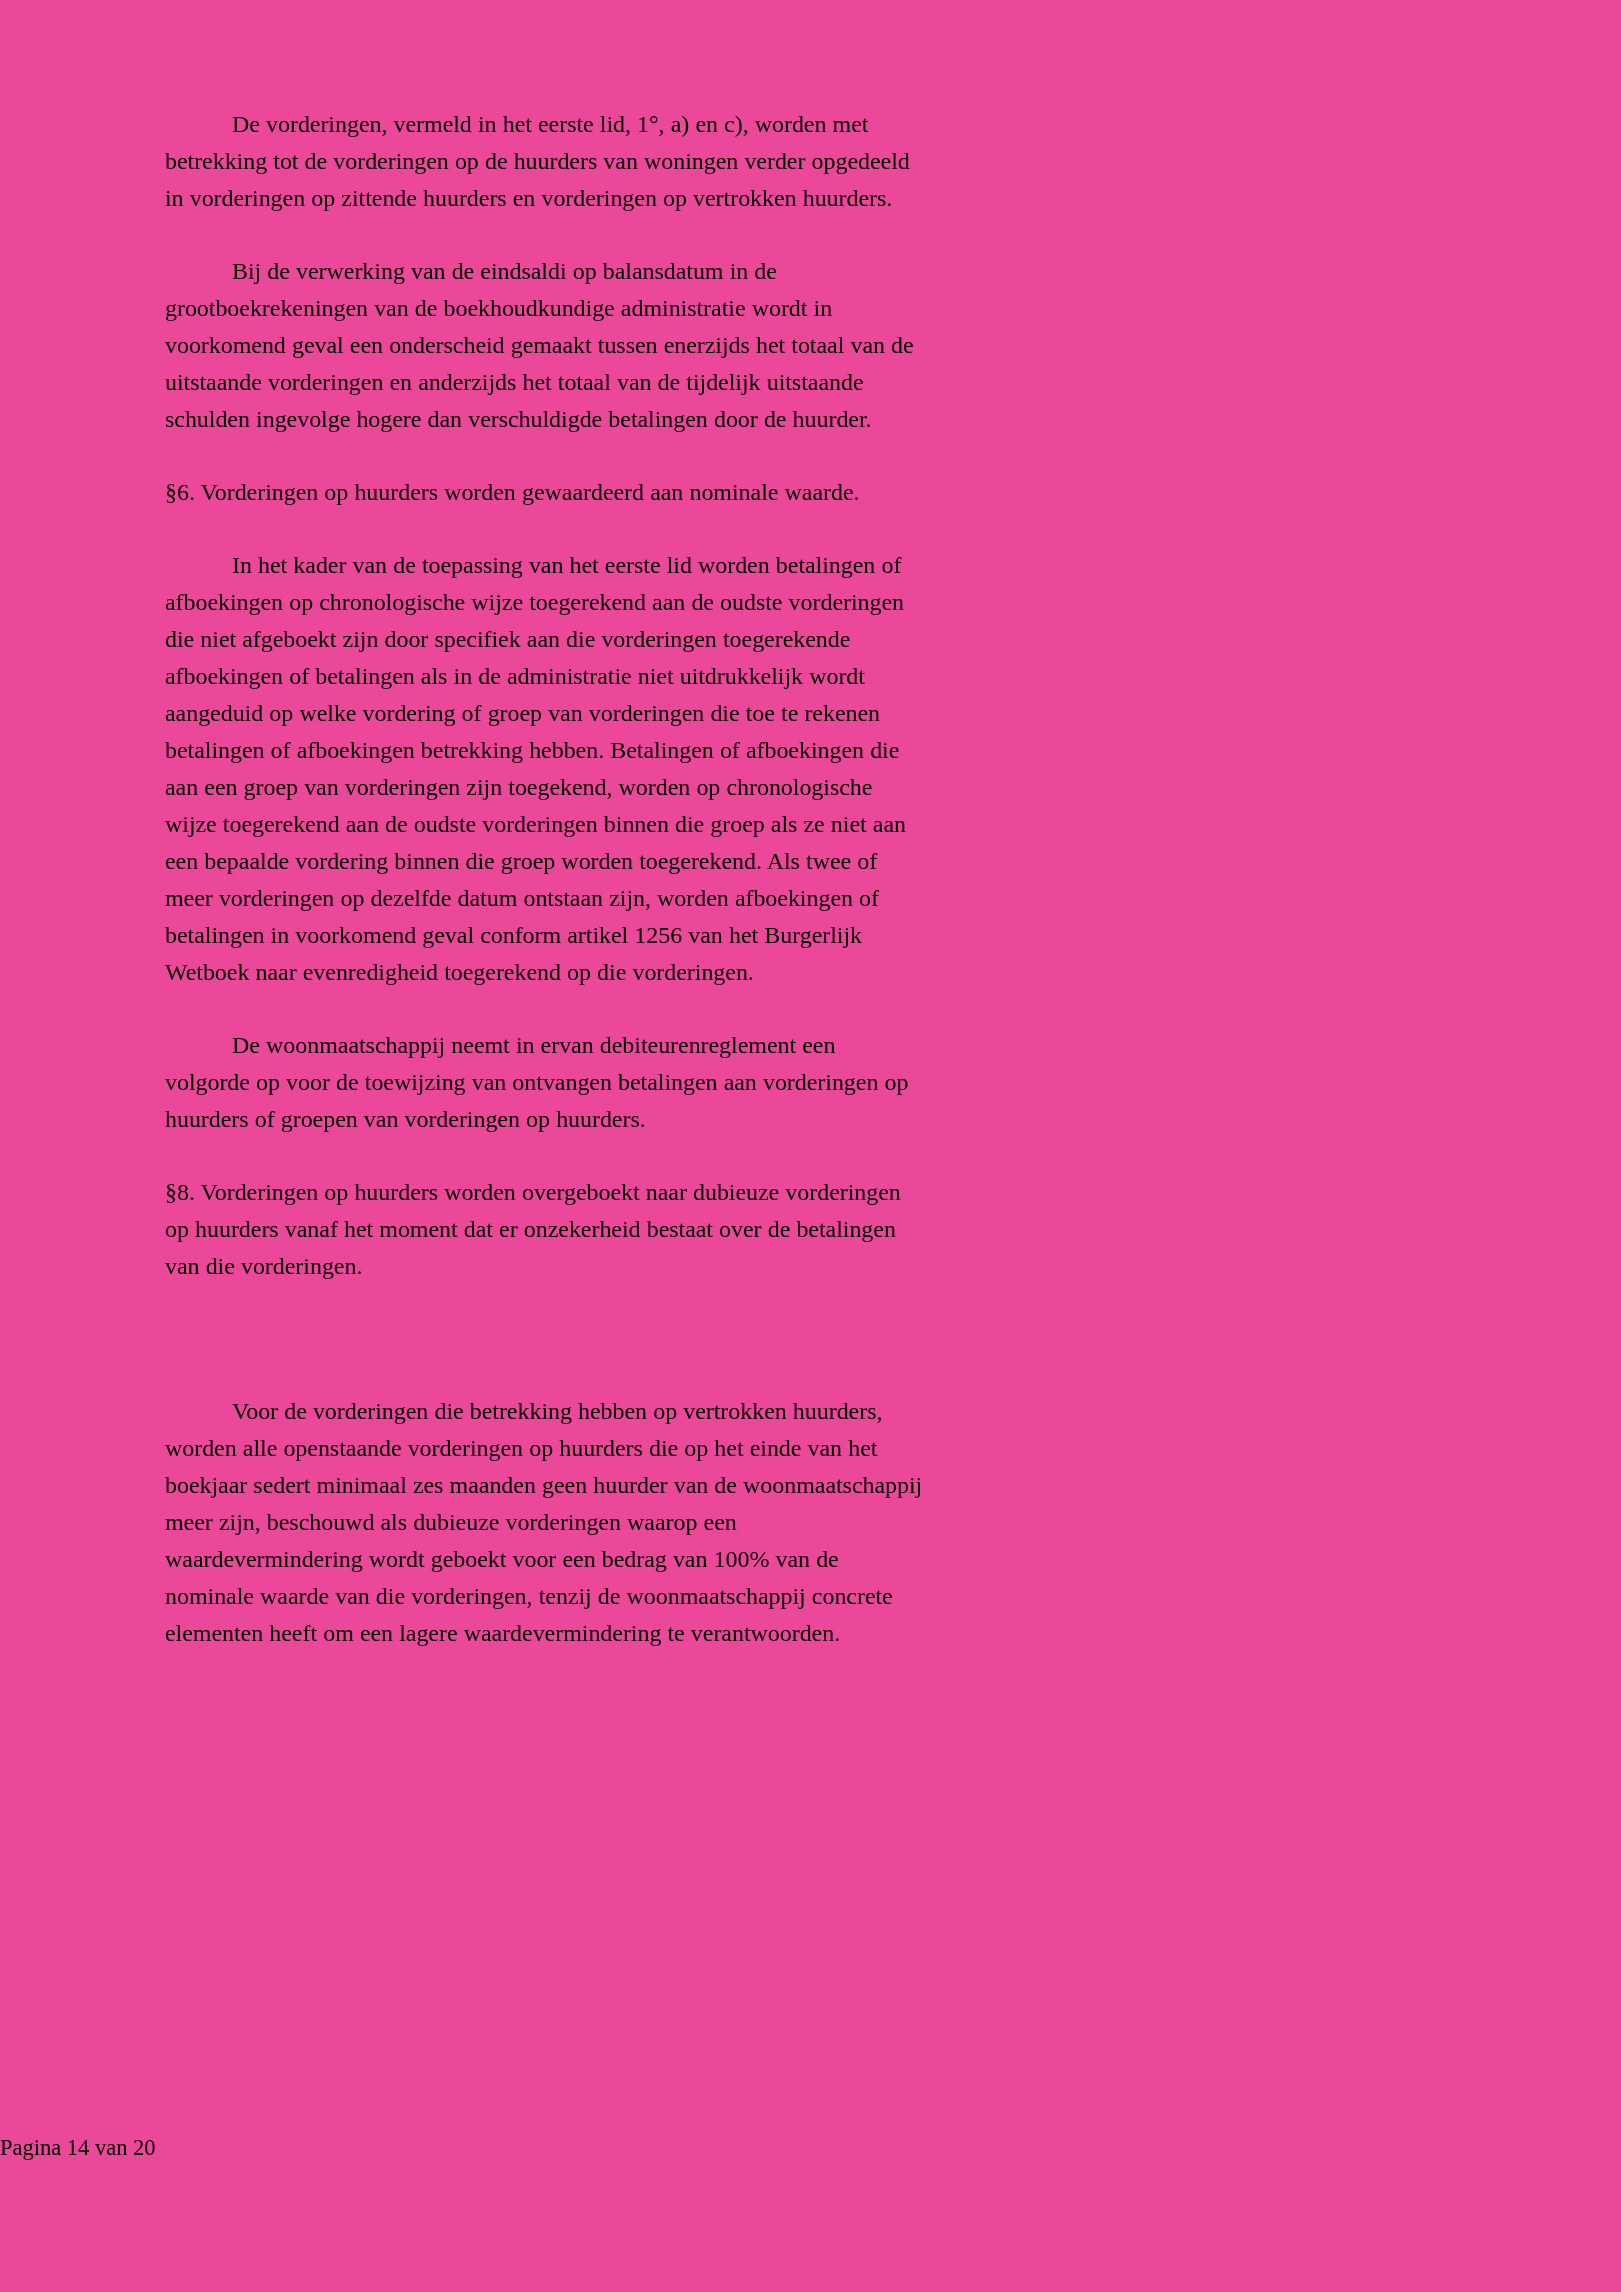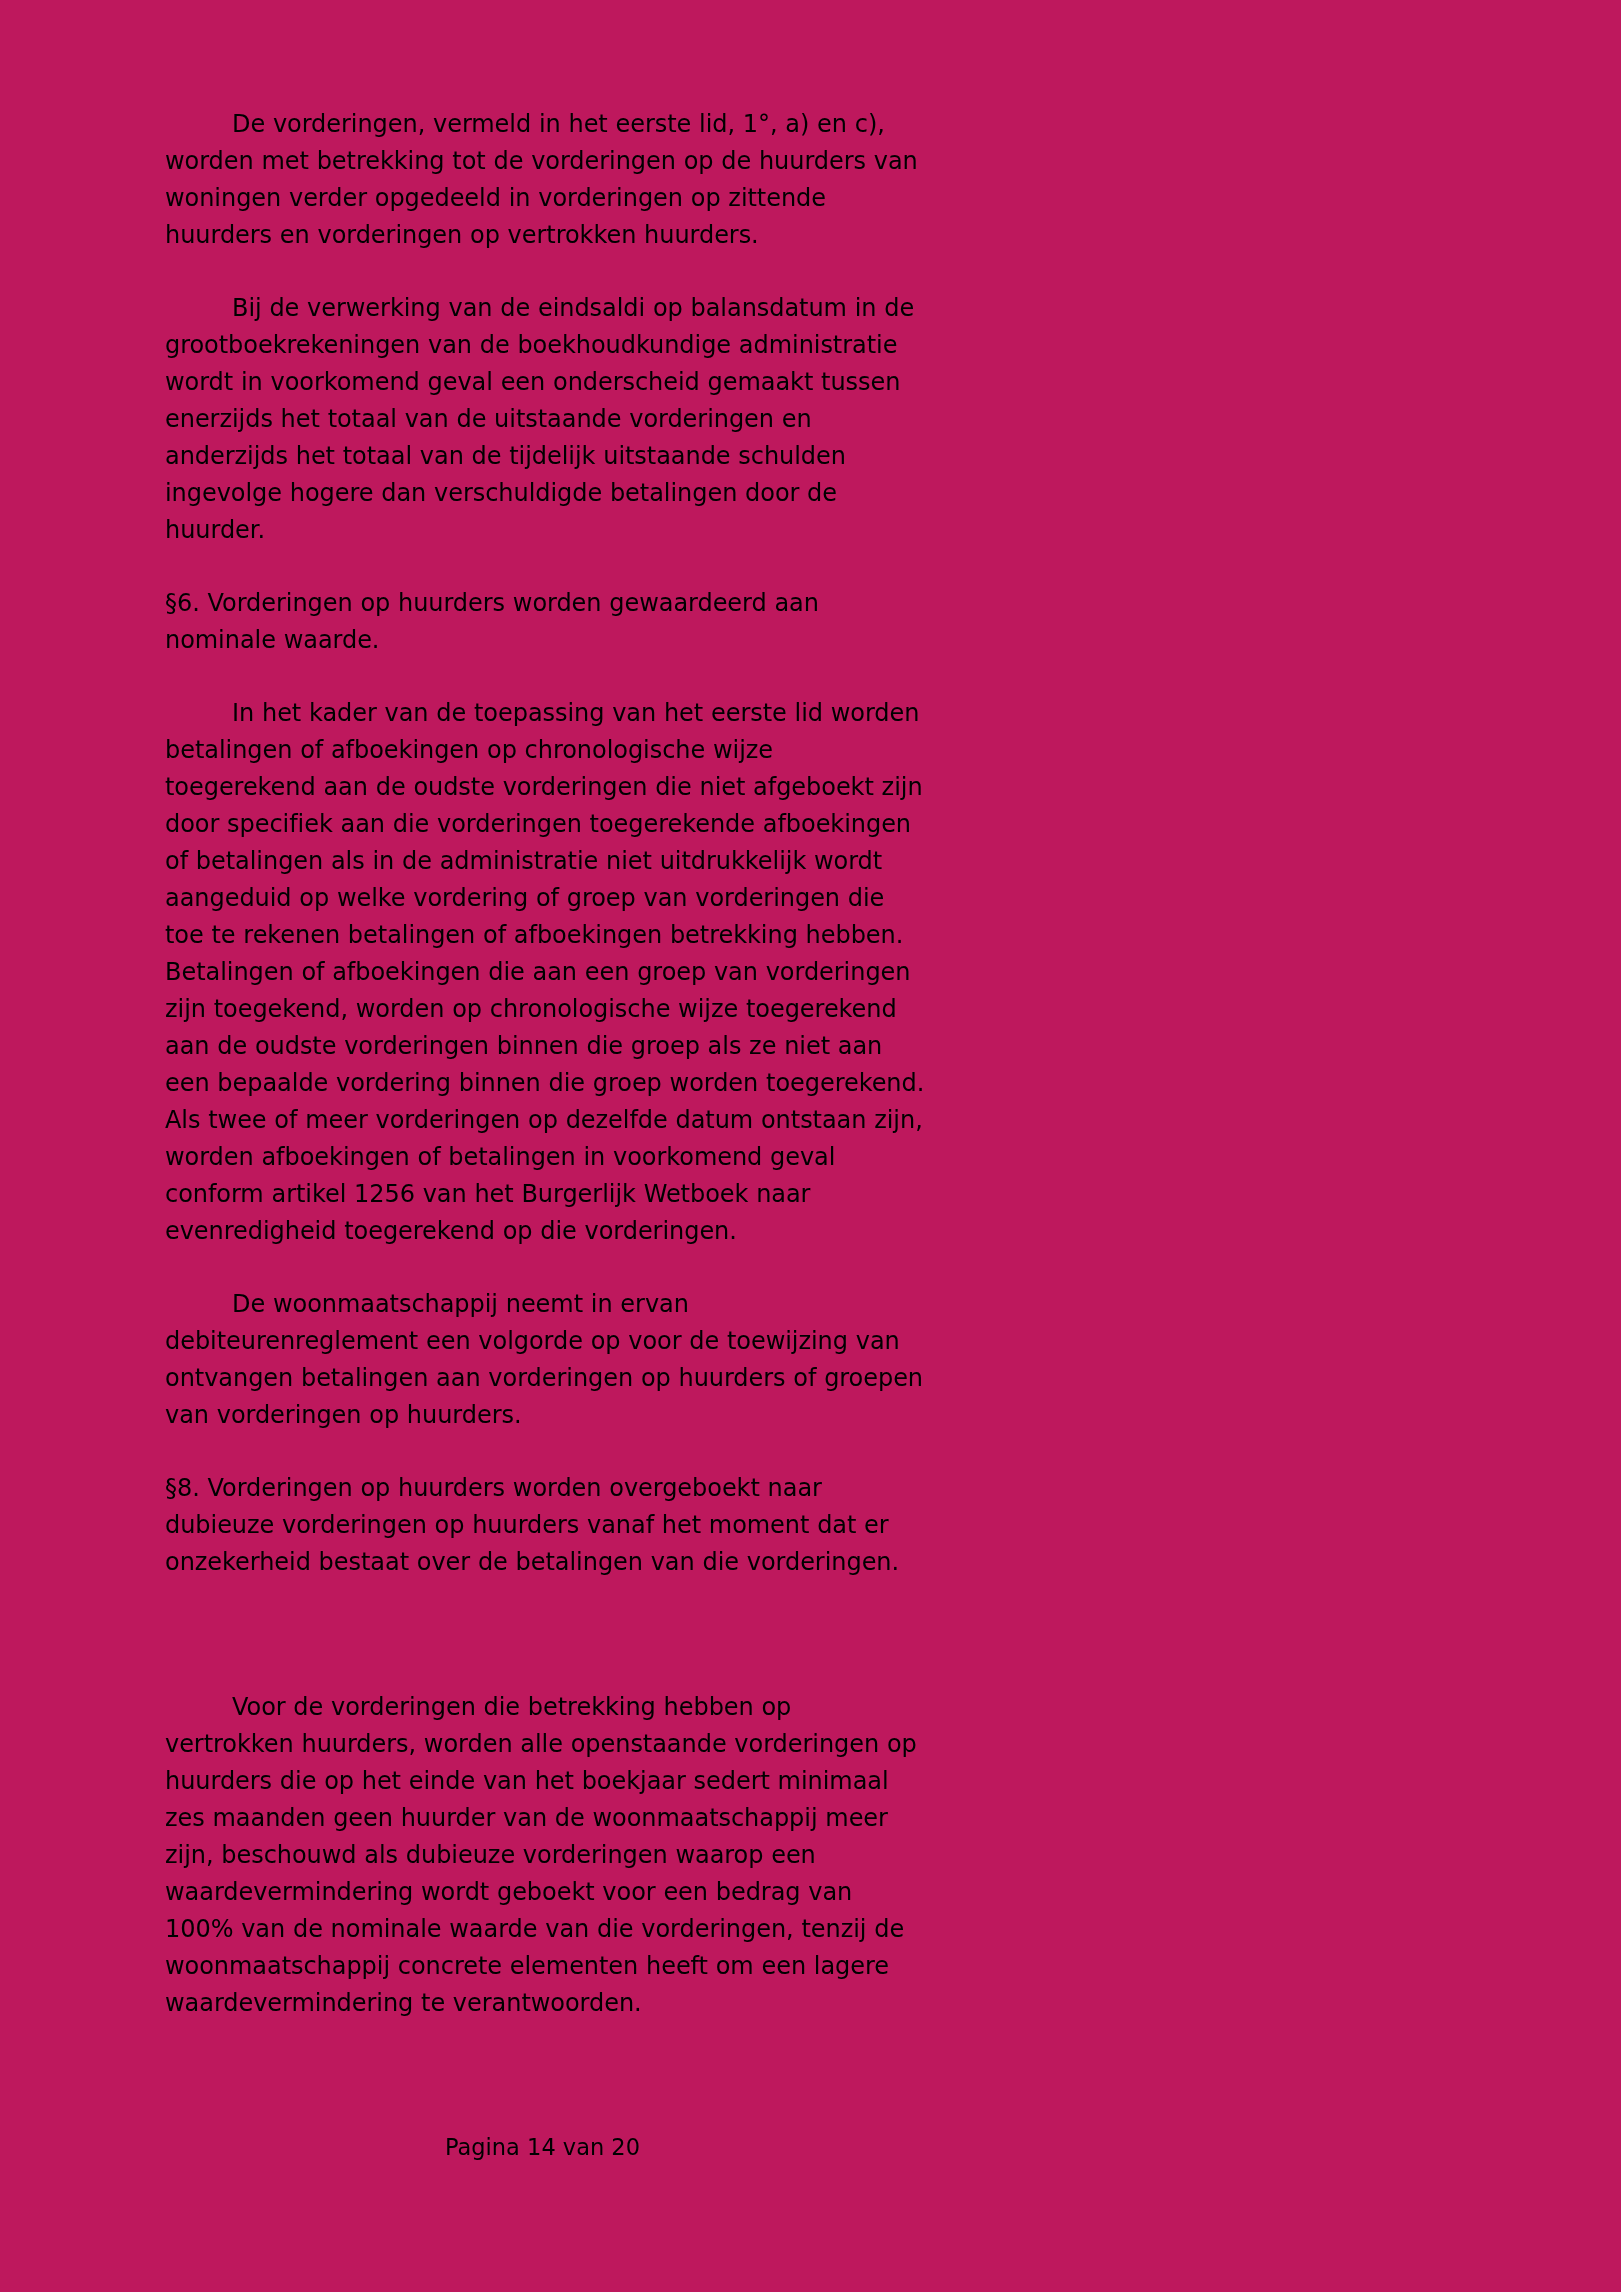--- a/index.html
+++ b/index.html
@@ -7,23 +7,24 @@
     padding: 0;
     background: #ffffff;
   }
   body {
     font-family: "DejaVu Sans", sans-serif;
   }
   .page {
     position: relative;
     width: 1621px;
     height: 2293px;
-    background: #be185d;
+    background: #ec4899;
     box-sizing: border-box;
     overflow: hidden;
+    font-family: Liberation Serif, serif;
   }
   .content {
     position: absolute;
     left: 165px;
     top: 106px;
     width: 761px;
   }
   .para {
     font-size: 24px;
     line-height: 37px;
@@ -39,21 +40,21 @@
   .spacer-sm {
     height: 36px;
   }
   .footer {
     position: absolute;
     left: 0;
     top: 2133px;
     width: 1291px;
     box-sizing: border-box;
     padding-right: 206px;
-    text-align: center;
+    text-align: left;
     font-size: 22.5px;
     line-height: 29px;
     color: #000000;
   }
 </style>
 </head>
 <body>
 
 <div class="page">
 

